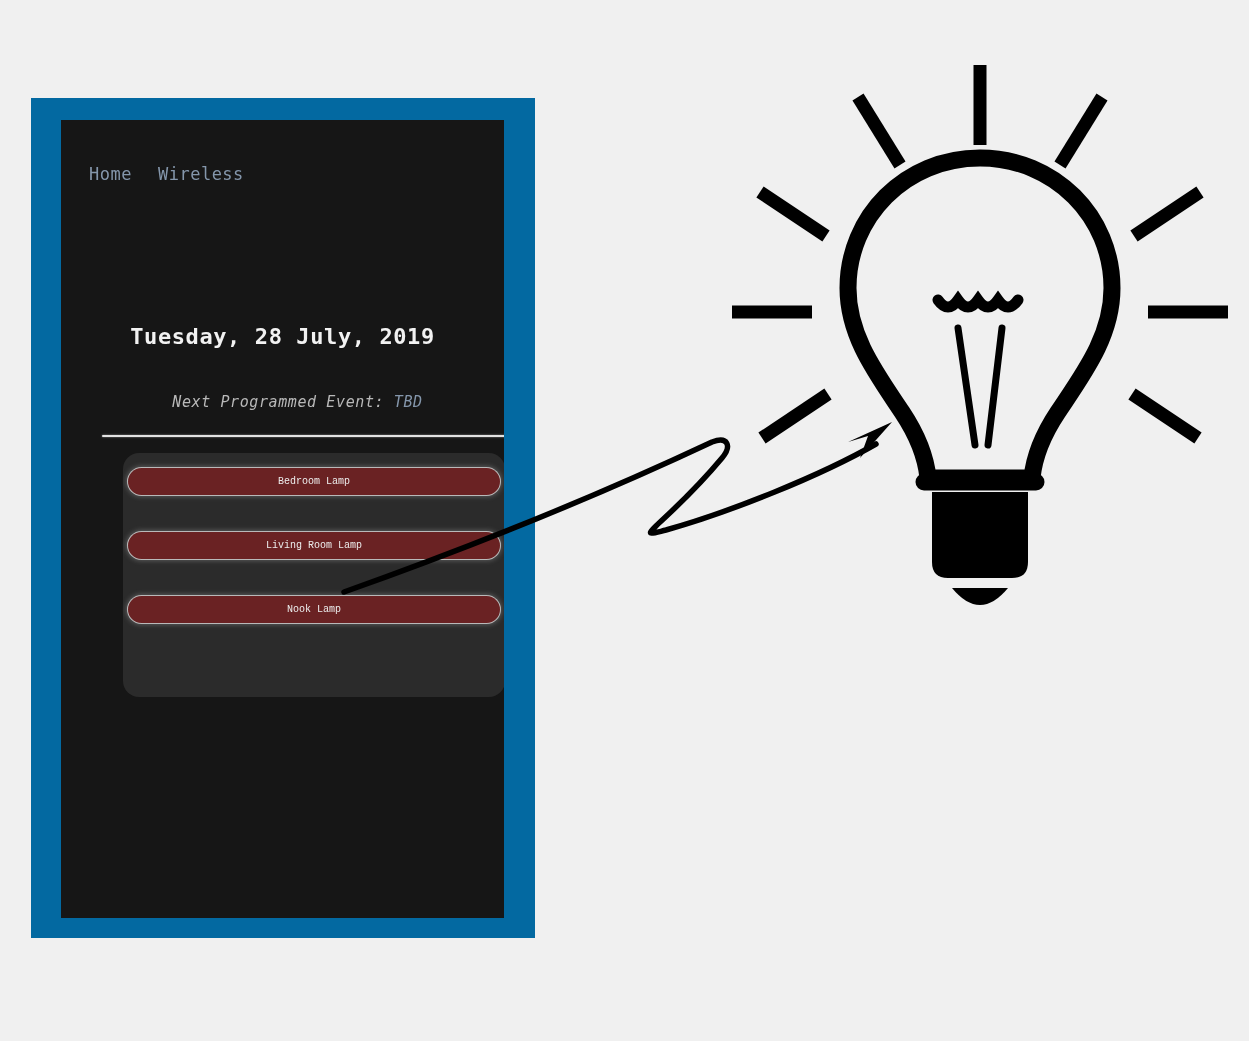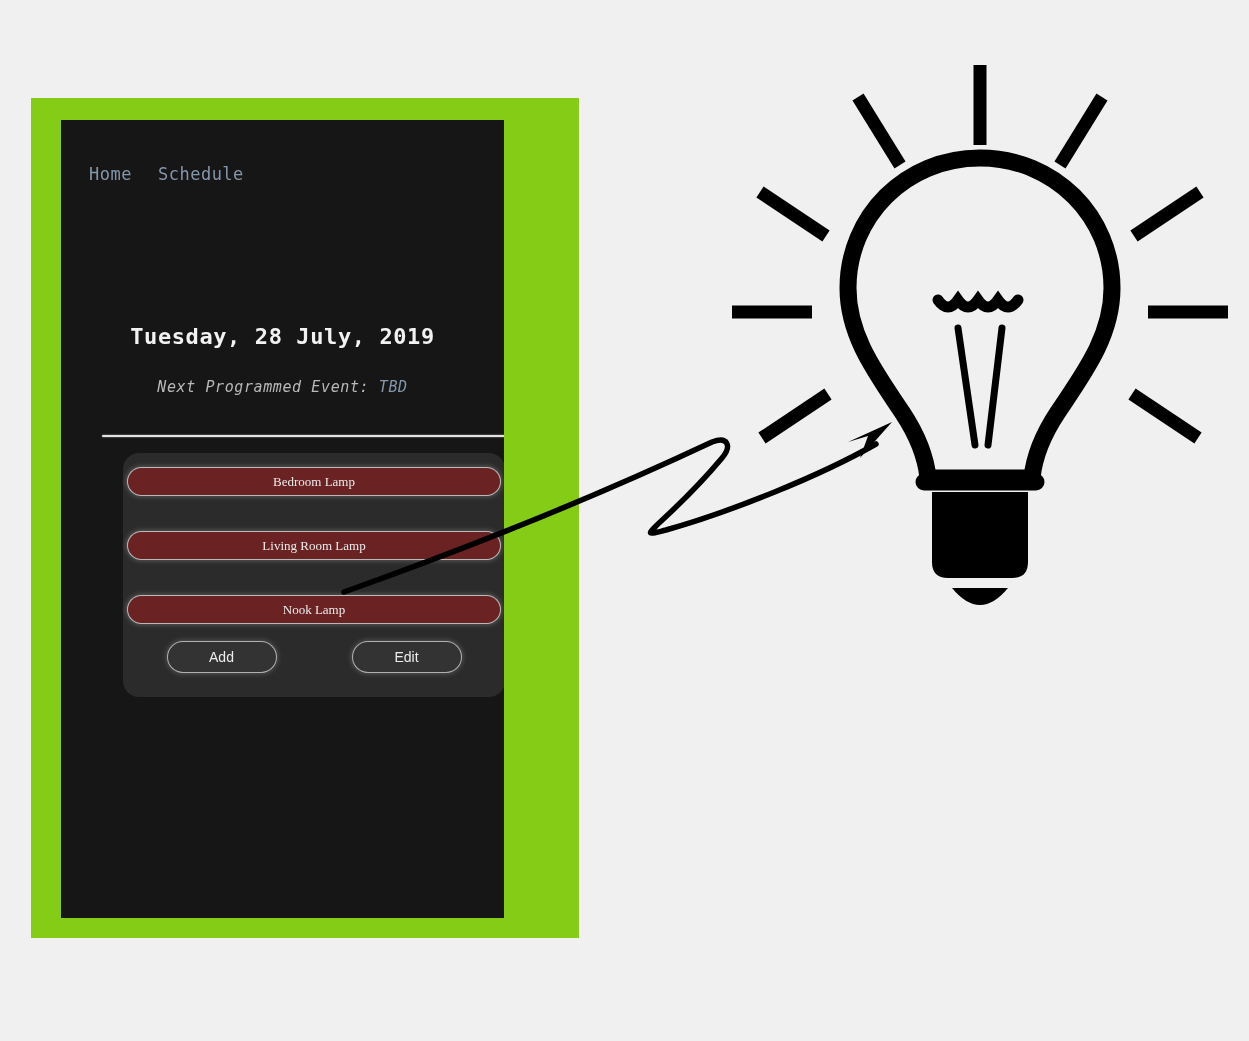--- a/index.html
+++ b/index.html
@@ -14,23 +14,23 @@
     position: relative;
     overflow: hidden;
     font-family: "Liberation Sans", sans-serif;
   }
 
   
   #device-frame {
     position: absolute;
     left: 31px;
     top: 98px;
-    width: 548px;
+    width: 504px;
     height: 840px;
-    background: #84cc16;
+    background: #0369a1;
     box-sizing: border-box;
   }
   #app-viewport {
     position: absolute;
     left: 30px;
     top: 22px;
     width: 443px;
     height: 798px;
     background: #161616;
     box-sizing: border-box;
@@ -88,21 +88,21 @@
     position: absolute;
     left: 0;
     top: 258px;
     width: 443px;
     text-align: center;
     font-family: "DejaVu Sans Mono", "Liberation Mono", monospace;
     font-size: 15px;
     font-style: italic;
     letter-spacing: 0.6px;
     color: #b9b9b9;
-    margin: 0;
+    margin: 15px;
   }
   #next-event-value {
     color: #8496ab;
     font-style: italic;
     cursor: pointer;
   }
   #header-divider {
     position: absolute;
     left: 41px;
     top: 315px;
@@ -134,22 +134,22 @@
   }
   .outlet-button {
     display: block;
     width: 372px;
     height: 27px;
     margin: 0 auto 37px auto;
     border: none;
     border-radius: 14px;
     background: #6a2223;
     color: #ececec;
-    font-family: Liberation Serif, serif;
-    font-size: 13px;
+    font-family: Liberation Mono, monospace;
+    font-size: 10px;
     line-height: 27px;
     text-align: center;
     cursor: pointer;
     box-shadow: 0 0 0 1px #b9b9b9, 0 0 5px 2px rgba(200,200,200,0.30);
     padding: 0;
   }
   .outlet-button:last-of-type { margin-bottom: 0; margin-top: 12px; }
 
   #panel-actions {
     position: absolute;
@@ -194,39 +194,35 @@
   }
 </style>
 </head>
 <body>
 
 <div id="device-frame">
   <div id="app-viewport">
 
     <div id="nav-bar">
       <a class="nav-link" href="#">Home</a>
-      <a class="nav-link" href="#">Schedule</a>
+      <a class="nav-link" href="#">Wireless</a>
     </div>
 
     <h2 id="app-date">Tuesday, 28 July, 2019</h2>
     <p id="next-event-line">
       <span>Next Programmed Event:</span>
       <span id="next-event-value">TBD</span>
     </p>
     <div id="header-divider"></div>
 
     <div id="outlet-panel">
       <div id="outlet-list">
         <button class="outlet-button">Bedroom Lamp</button>
         <button class="outlet-button">Living Room Lamp</button>
         <button class="outlet-button">Nook Lamp</button>
-      </div>
-      <div id="panel-actions">
-        <button class="action-button">Add</button>
-        <button class="action-button">Edit</button>
       </div>
     </div>
 
   </div>
 </div>
 
 <svg id="bulb-illustration" viewBox="0 0 560 580" xmlns="http://www.w3.org/2000/svg">
 
   <g stroke="#000" stroke-width="13" stroke-linecap="butt">
     <line x1="280" y1="25" x2="280" y2="105"></line>

